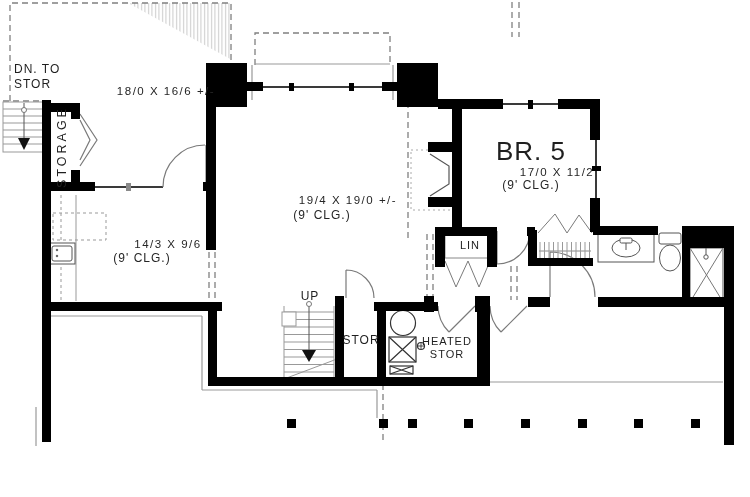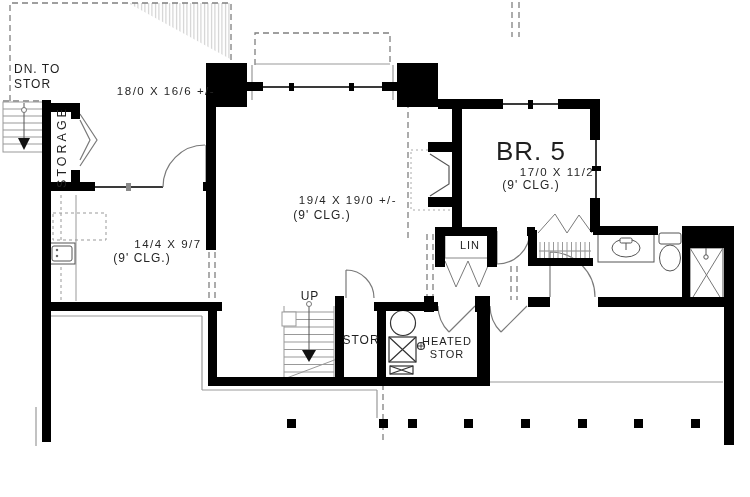--- a/index.html
+++ b/index.html
@@ -223,21 +223,21 @@
     <div style="position:absolute;left:-26px;top:-1px">STOR</div>
   </div>
 
   <div class="lbl dims" style="left:140px;top:91px">18/0 X 16/6 +/-</div>
 
   <div class="lbl vert" style="left:62px;top:147px">STORAGE</div>
 
   <div class="lbl dims" style="left:322px;top:200px">19/4 X 19/0 +/-</div>
   <div class="lbl clg" style="left:322px;top:215px">(9' CLG.)</div>
 
-  <div class="lbl dims" style="left:142px;top:244px">14/4 X 9/7</div>
+  <div class="lbl dims" style="left:142px;top:244px">14/3 X 9/6</div>
   <div class="lbl clg" style="left:142px;top:258px">(9' CLG.)</div>
 
   <div class="lbl br5" style="left:531px;top:151px">BR. 5</div>
   <div class="lbl dims" style="left:531px;top:172px">17/0 X 11/2</div>
   <div class="lbl clg" style="left:531px;top:185px">(9' CLG.)</div>
 
   <div class="lbl tiny" style="left:470px;top:245px">LIN</div>
   <div class="lbl small" style="left:310px;top:296px">UP</div>
   <div class="lbl small" style="left:361px;top:340px">STOR</div>
 

